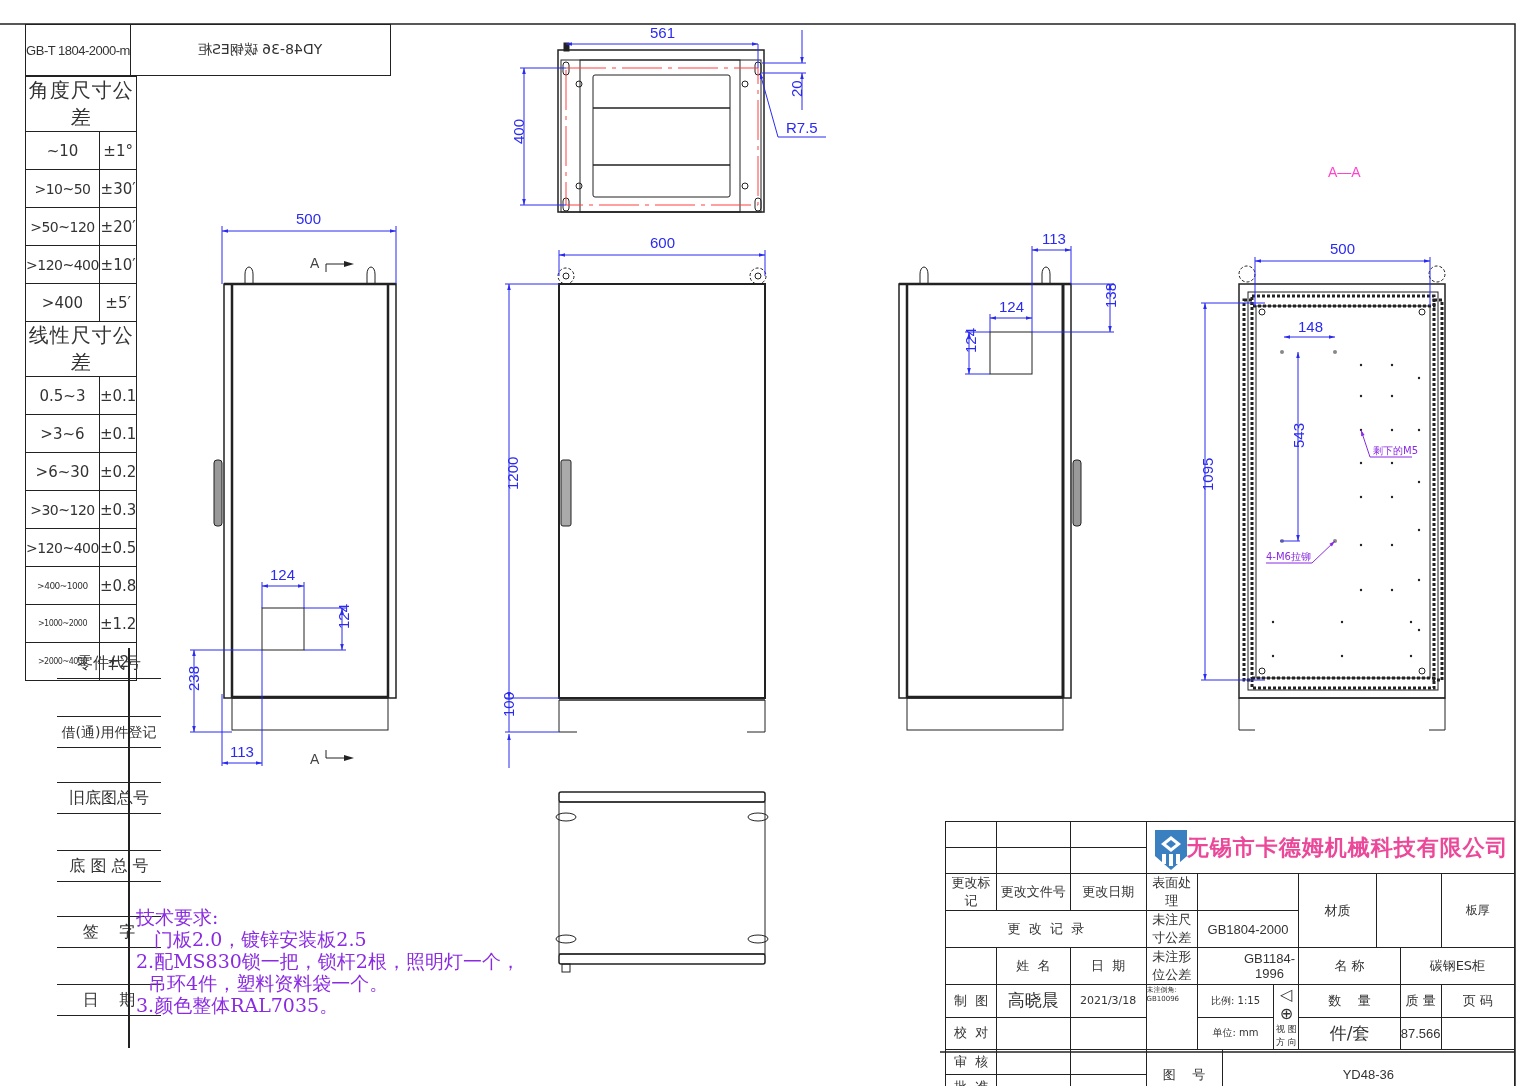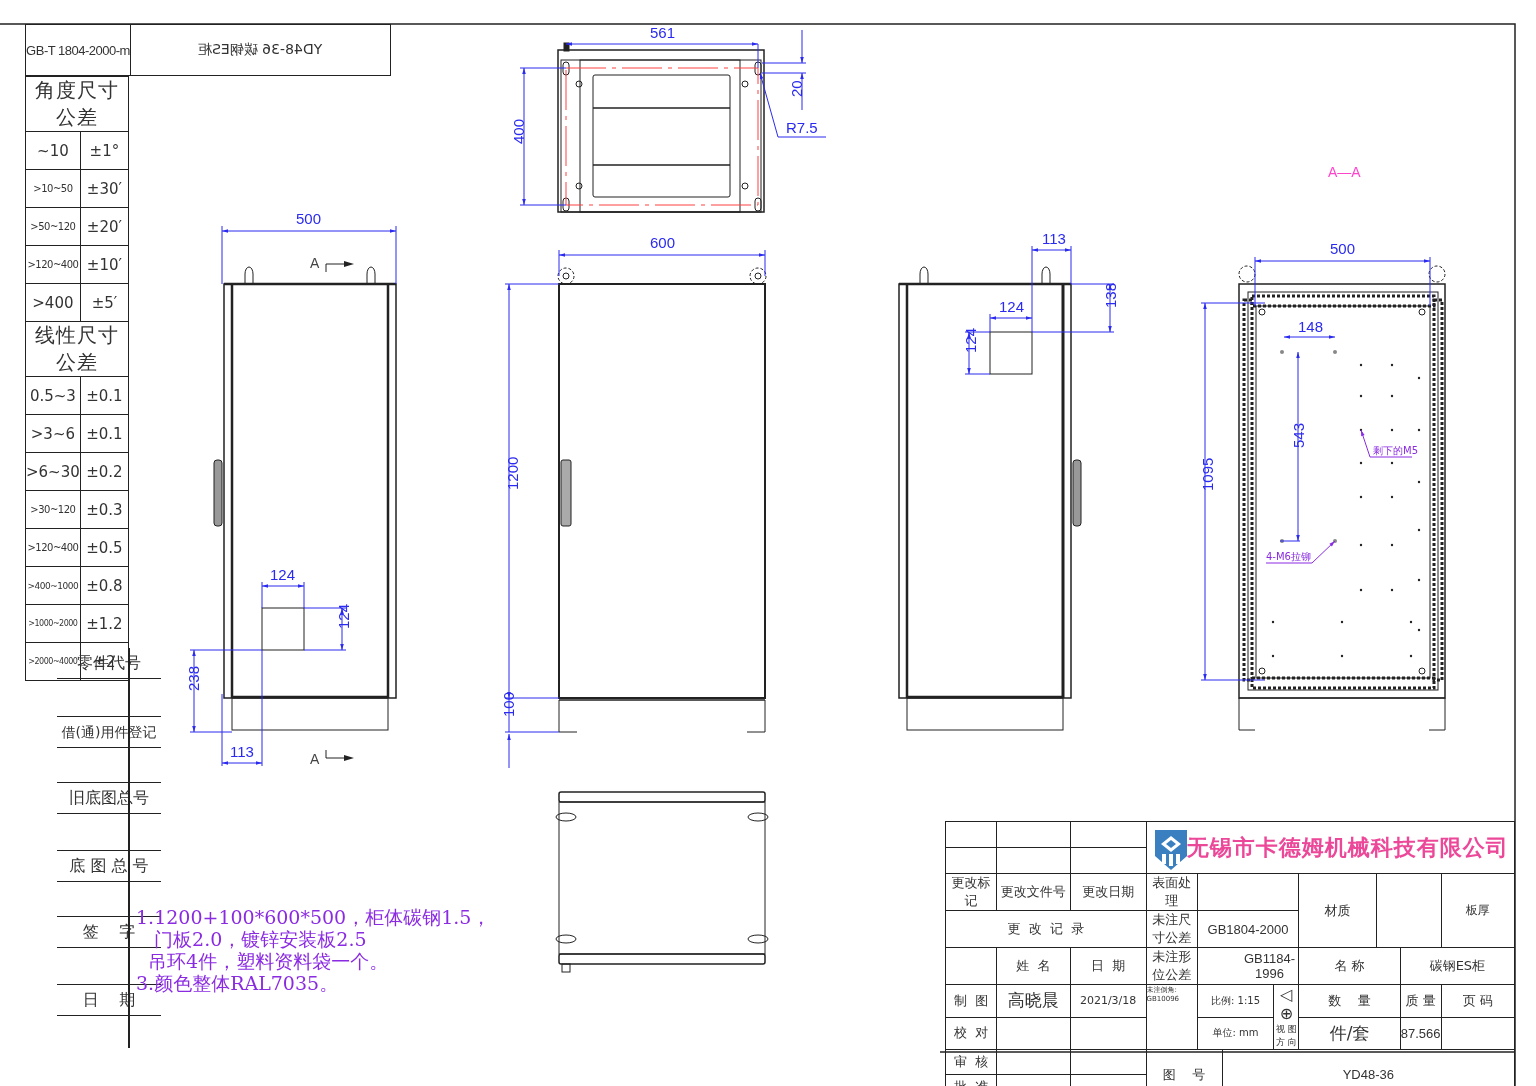--- a/index.html
+++ b/index.html
@@ -3,21 +3,21 @@
 <meta charset="utf-8">
 <style>
   html,body{margin:0;padding:0;background:#fff;}
   body{width:1536px;height:1086px;position:relative;overflow:hidden;font-family:"DejaVu Sans",sans-serif;color:#222;}
   .abs{position:absolute;}
   svg{position:absolute;left:0;top:0;}
   .tbl{position:absolute;border-collapse:collapse;font-family:"DejaVu Sans",sans-serif;}
   .tbl td{border:1px solid #222;padding:0;text-align:center;vertical-align:middle;color:#333;}
   .tol td{height:37px;font-size:15px;}
   .tol td.hdr{font-size:20px;height:38px;letter-spacing:1px;}
-  .tol td.sm{font-size:10px;letter-spacing:-0.5px;}
+  .tol td.sm{font-size:14px;letter-spacing:-0.5px;}
   .side-label{position:absolute;left:25px;width:104px;text-align:center;font-size:16px;color:#333;border-bottom:1.5px solid #222;border-top:1.5px solid #222;height:30px;line-height:30px;margin-left:32px;}
   .dim{font-family:"Liberation Sans",sans-serif;fill:#2a2af0;font-size:15px;}
   .tb td{font-size:13px;height:24px;}
   .tech{position:absolute;left:136px;top:906px;color:#8a2be2;font-family:"DejaVu Serif",serif;font-size:19px;line-height:22px;white-space:pre;}
 </style>
 </head>
 <body>
 
 <svg width="1536" height="1086">
   <defs>
@@ -325,21 +325,21 @@
   </table>
 
 <div class="side-label" style="top:648px;border-top:none;">零件代号</div>
 <div class="side-label" style="top:716px;font-size:14px;">借(通)用件登记</div>
 <div class="side-label" style="top:782px;">旧底图总号</div>
 <div class="side-label" style="top:850px;">底 图 总 号</div>
 <div class="side-label" style="top:916px;white-space:pre;">签    字</div>
 <div class="side-label" style="top:984px;white-space:pre;">日    期</div>
 <div class="abs" style="left:128px;top:648px;width:1.5px;height:400px;background:#222;"></div>
 
-<div class="tech"><div>1.1200+100*600*500，柜体碳钢1.5，</div><div>   门板2.0，镀锌安装板2.5</div><div>  吊环4件，塑料资料袋一个。</div><div>3.颜色整体RAL7035。</div></div>
+<div class="tech"><div>技术要求:</div><div>   门板2.0，镀锌安装板2.5</div><div>2.配MS830锁一把，锁杆2根，照明灯一个，</div><div>  吊环4件，塑料资料袋一个。</div><div>3.颜色整体RAL7035。</div></div>
 
 <table class="tbl tb" style="left:945px;top:821px;width:570px;">
   <colgroup>
       <col style="width:52px">
       <col style="width:76px">
       <col style="width:77px">
       <col style="width:52px">
       <col style="width:25px">
       <col style="width:52px">
       <col style="width:25px">

